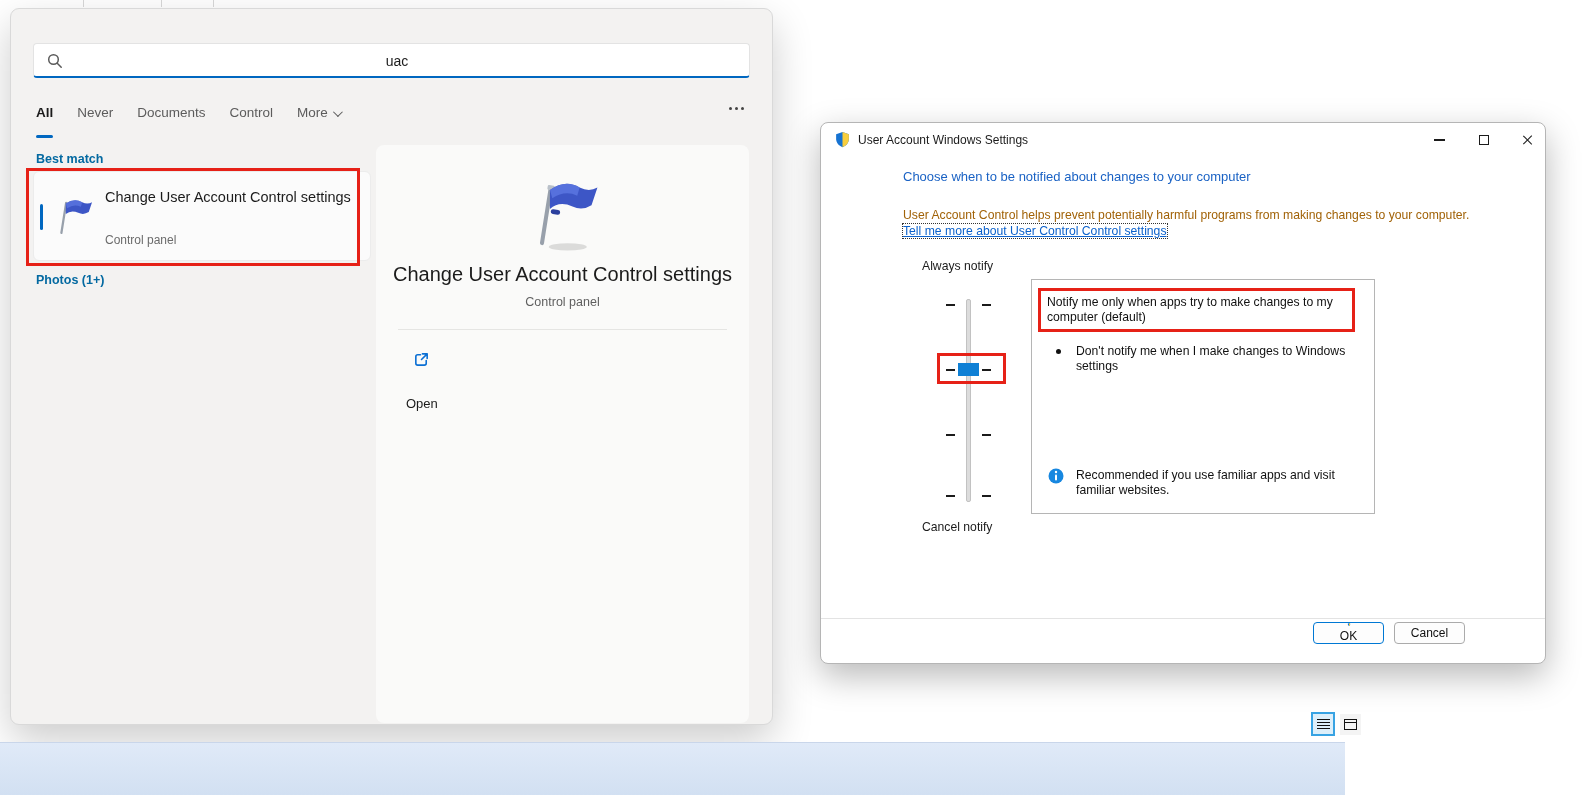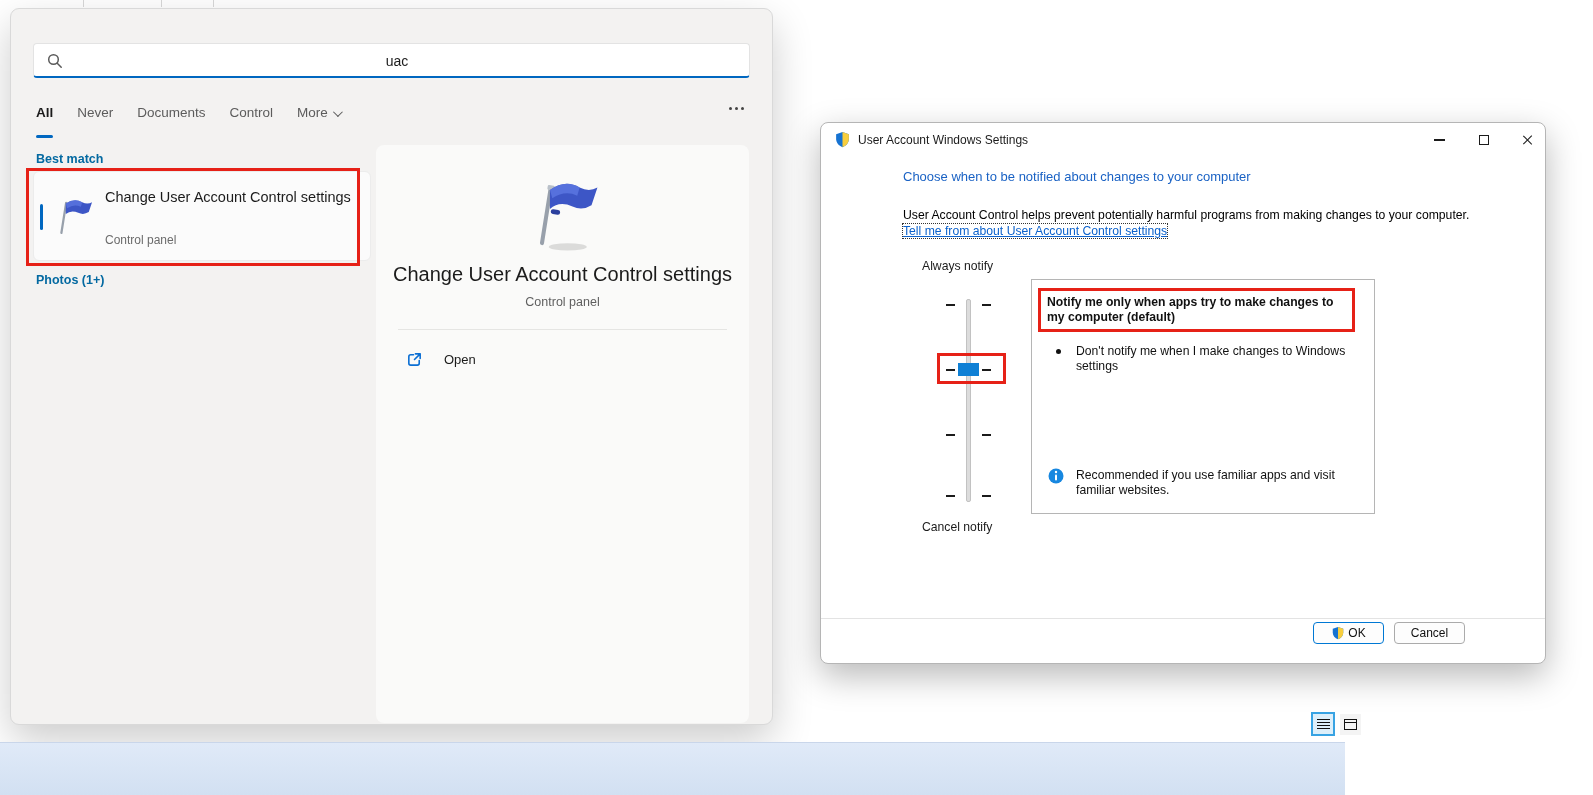--- a/index.html
+++ b/index.html
@@ -35,60 +35,60 @@
   .result-title { position:absolute; left:71px; top:15px; width:252px; font-size:14.5px; line-height:21px; color:#1b1b1b; }
   .result-sub { position:absolute; left:71px; top:61px; font-size:12px; color:#6b6b6b; }
   .redbox { position:absolute; border:3px solid #e62117; background:transparent; pointer-events:none; }
   .redbox-result { left:15px; top:159px; width:334px; height:98px; }
 
   .preview-panel { position:absolute; left:365px; top:136px; width:373px; height:578px; background:#fafaf9; border-radius:8px; }
   .preview-flag { position:absolute; left:149px; top:33px; }
   .preview-title { position:absolute; left:0; top:118px; width:100%; text-align:center; font-size:20px; color:#1b1b1b; }
   .preview-sub { position:absolute; left:0; top:150px; width:100%; text-align:center; font-size:12.5px; color:#5f5f5f; }
   .preview-div { position:absolute; left:22px; right:22px; top:184px; height:1px; background:#e5e5e3; }
-  .open-row { position:absolute; left:30px; top:206px; display:flex; align-items:center; gap:21px; cursor:default; }
+  .open-row { position:absolute; left:30px; top:206px; display:flex; align-items:center; gap:28px; cursor:default;flex-direction:column; }
   .open-row span { font-size:13px; color:#1b1b1b; }
 
   
   .uac { position:absolute; left:820px; top:122px; width:726px; height:542px; background:#ffffff;
     border:1px solid #b5b5b5; border-radius:8px; box-shadow:0 12px 34px rgba(0,0,0,.28); }
   .uac-titlebar { position:absolute; left:0; top:0; width:100%; height:34px; }
   .uac-titlebar .appicon { position:absolute; left:13px; top:8px; }
   .uac-title { position:absolute; left:37px; top:10px; font-size:12px; color:#1b1b1b; }
   .winbtn { position:absolute; top:6px; width:34px; height:22px; display:flex; align-items:center; justify-content:center; }
   .btn-min { left:601px; } .btn-max { left:646px; } .btn-close { left:690px; }
   .glyph-min { width:11px; height:1.5px; background:#1b1b1b; }
   .glyph-max { width:10px; height:10px; border:1.3px solid #1b1b1b; }
   .glyph-close { position:relative; width:12px; height:12px; }
   .glyph-close::before,.glyph-close::after { content:""; position:absolute; left:5.4px; top:0; width:1.4px; height:12px; background:#1b1b1b; }
   .glyph-close::before { transform:rotate(45deg);} .glyph-close::after { transform:rotate(-45deg);}
 
   .uac-heading { position:absolute; left:82px; top:46px; font-size:13px; color:#1a62c4; }
-  .uac-body { position:absolute; left:82px; top:85px; width:630px; font-size:12.2px; color:#000000; }
+  .uac-body { position:absolute; left:82px; top:85px; width:630px; font-size:12.2px; color:#a16207; }
   .uac-link { position:absolute; left:82px; top:101px; font-size:12.2px; color:#0b61cc; text-decoration:underline; outline:1px dotted #333; cursor:default; }
   .slider-label { position:absolute; font-size:12.2px; color:#1b1b1b; }
   .lbl-always { left:101px; top:136px; }
   .lbl-never { left:101px; top:397px; }
   .tick { position:absolute; width:9px; height:2px; background:#1b1b1b; }
   .track { position:absolute; left:145px; top:176px; width:5px; height:203px; background:#dcdcdc; border:1px solid #c2c2c2; border-radius:2px; }
   .thumb { position:absolute; left:137px; top:240px; width:21px; height:13px; background:#0f80d5; cursor:default; }
   .redbox-thumb { left:116px; top:230px; width:69px; height:31px; }
 
   .desc-box { position:absolute; left:210px; top:156px; width:344px; height:235px; background:#fff; border:1px solid #b5b5b5; }
   .redbox-notify { left:6px; top:8px; width:317px; height:44px; }
-  .notify-title { position:absolute; left:15px; top:15px; width:302px; font-size:12.2px; font-weight:bold; color:#111; line-height:15px; }
+  .notify-title { position:absolute; left:15px; top:15px; width:302px; font-size:12.2px; font-weight:normal; color:#111; line-height:15px; }
   .bullet-row { position:absolute; left:24px; top:64px; width:290px; }
   .bullet-dot { position:absolute; left:0; top:5px; width:5px; height:5px; border-radius:50%; background:#111; }
   .bullet-text { position:absolute; left:20px; top:0; width:272px; font-size:12.2px; color:#111; line-height:15px; }
   .info-row { position:absolute; left:16px; top:188px; width:300px; }
   .info-text { position:absolute; left:28px; top:0; width:270px; font-size:12.2px; color:#111; line-height:15px; }
 
   .uac-footer-div { position:absolute; left:0; top:495px; width:100%; height:1px; background:#e3e3e3; }
   .uac-btn { position:absolute; top:499px; width:71px; height:22px; border-radius:4px; background:#fdfdfd;
-    display:flex; align-items:center; justify-content:center; gap:3px; font-size:12px; color:#111; cursor:default; }
+    display:flex; align-items:center; justify-content:center; gap:3px; font-size:12px; color:#111; cursor:default;flex-direction:column; }
   .btn-ok { left:492px; border:1px solid #0078d4; }
   .btn-cancel { left:573px; border:1px solid #ababab; }
 
   
   .view-toggle-list { position:absolute; left:1311px; top:712px; width:24px; height:24px; background:#ddeffa;
     border:2px solid #38a3e3; display:flex; align-items:center; justify-content:center; }
   .hamburger { width:13px; height:11px; display:flex; flex-direction:column; justify-content:space-between; }
   .hamburger i { height:1.6px; background:#111; }
   .view-toggle-card { position:absolute; left:1340px; top:714px; width:21px; height:21px; background:#f4f4f4;
     display:flex; align-items:center; justify-content:center; }
@@ -186,21 +186,21 @@
     <div class="winbtn btn-max">
           <div class="glyph-max"></div>
         </div>
     <div class="winbtn btn-close">
           <div class="glyph-close"></div>
         </div>
   </div>
 
   <div class="uac-heading">Choose when to be notified about changes to your computer</div>
   <div class="uac-body">User Account Control helps prevent potentially harmful programs from making changes to your computer.</div>
-  <a class="uac-link">Tell me from about User Account Control settings</a>
+  <a class="uac-link">Tell me more about User Control Control settings</a>
 
   <div class="slider-label lbl-always">Always notify</div>
   <div class="slider-label lbl-never">Cancel notify</div>
 
   <div class="tick" style="left:125px; top:181px"></div>
   <div class="tick" style="left:161px; top:181px"></div>
   <div class="tick" style="left:125px; top:246px"></div>
   <div class="tick" style="left:161px; top:246px"></div>
   <div class="tick" style="left:125px; top:311px"></div>
   <div class="tick" style="left:161px; top:311px"></div>

